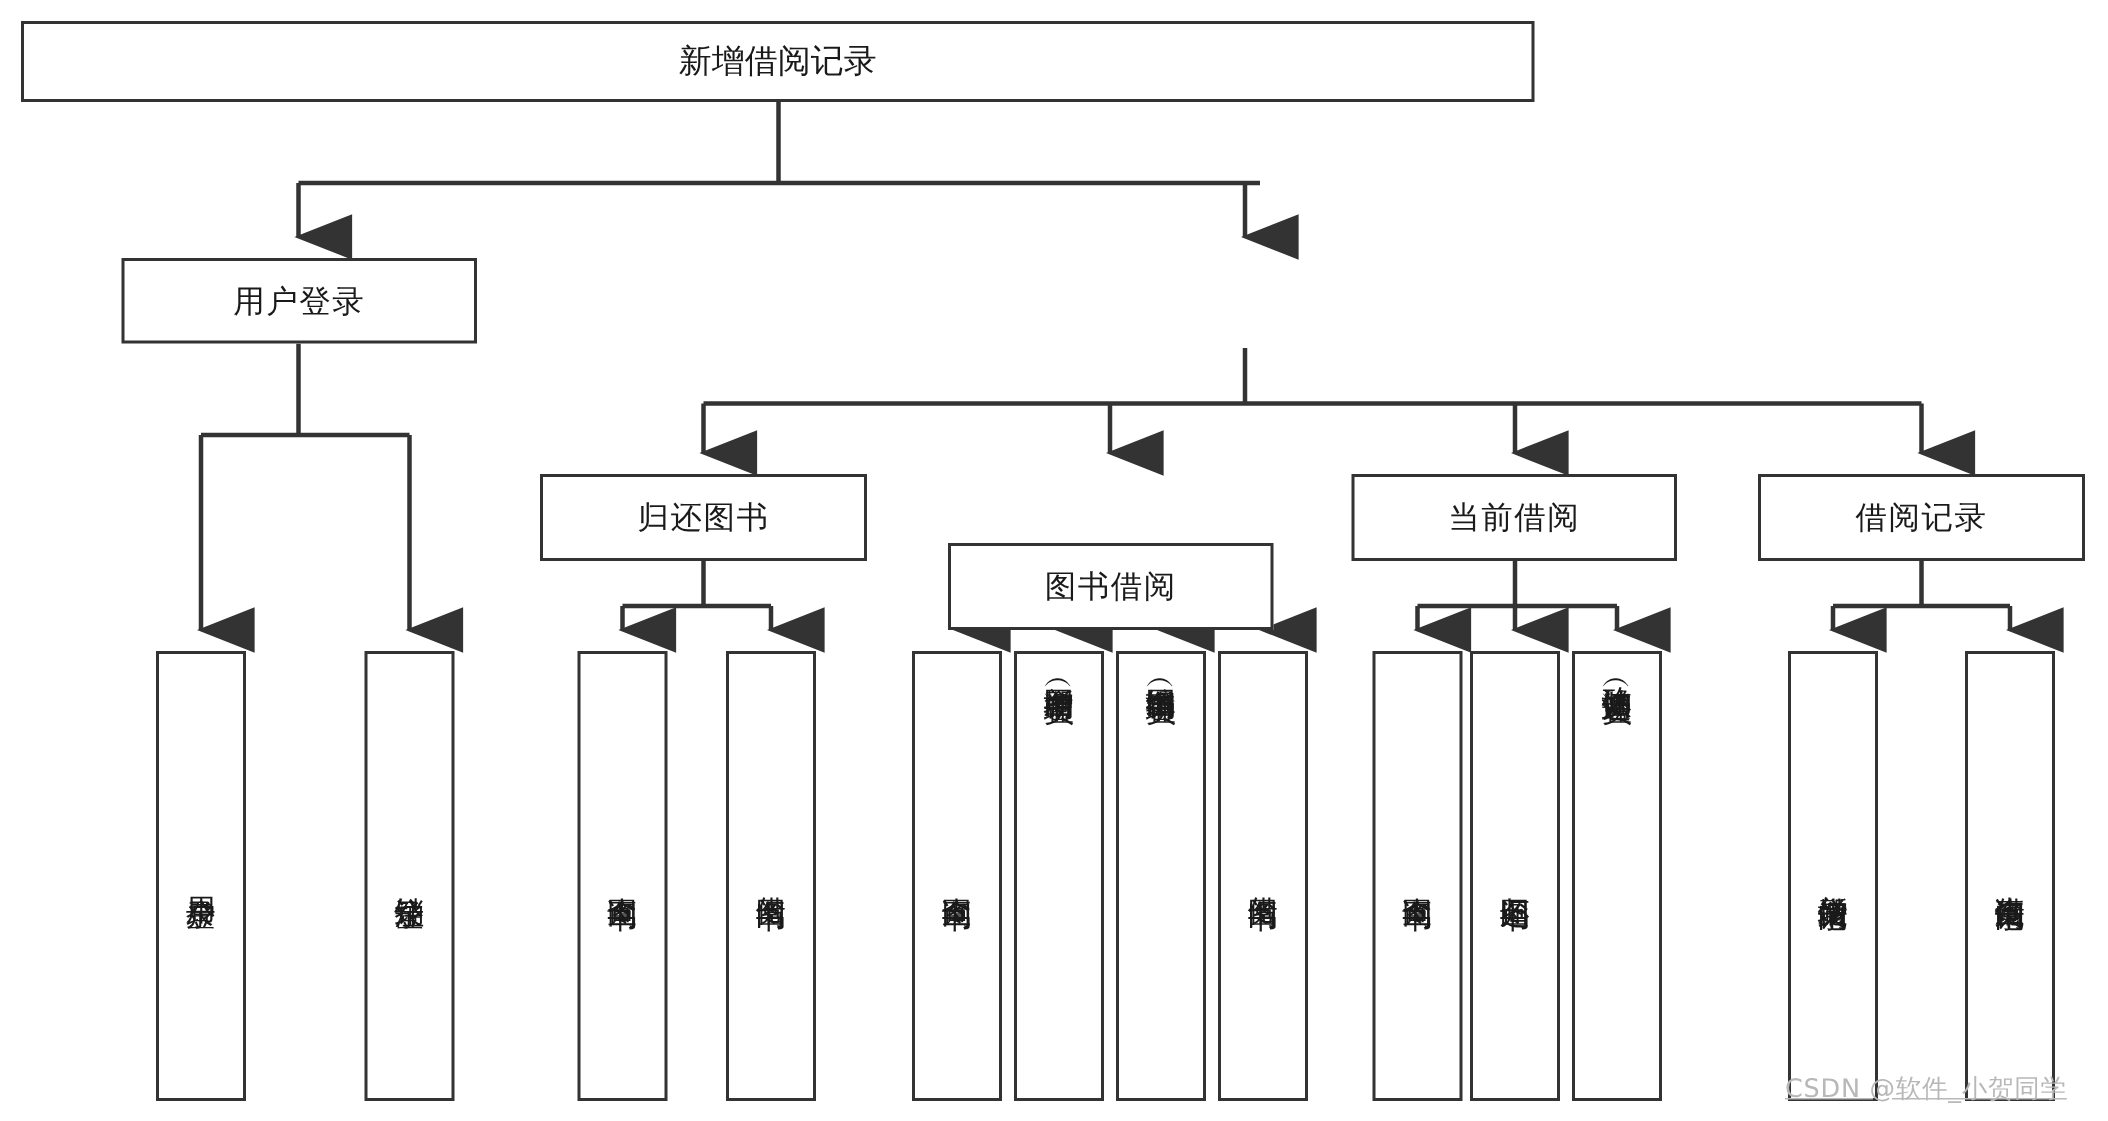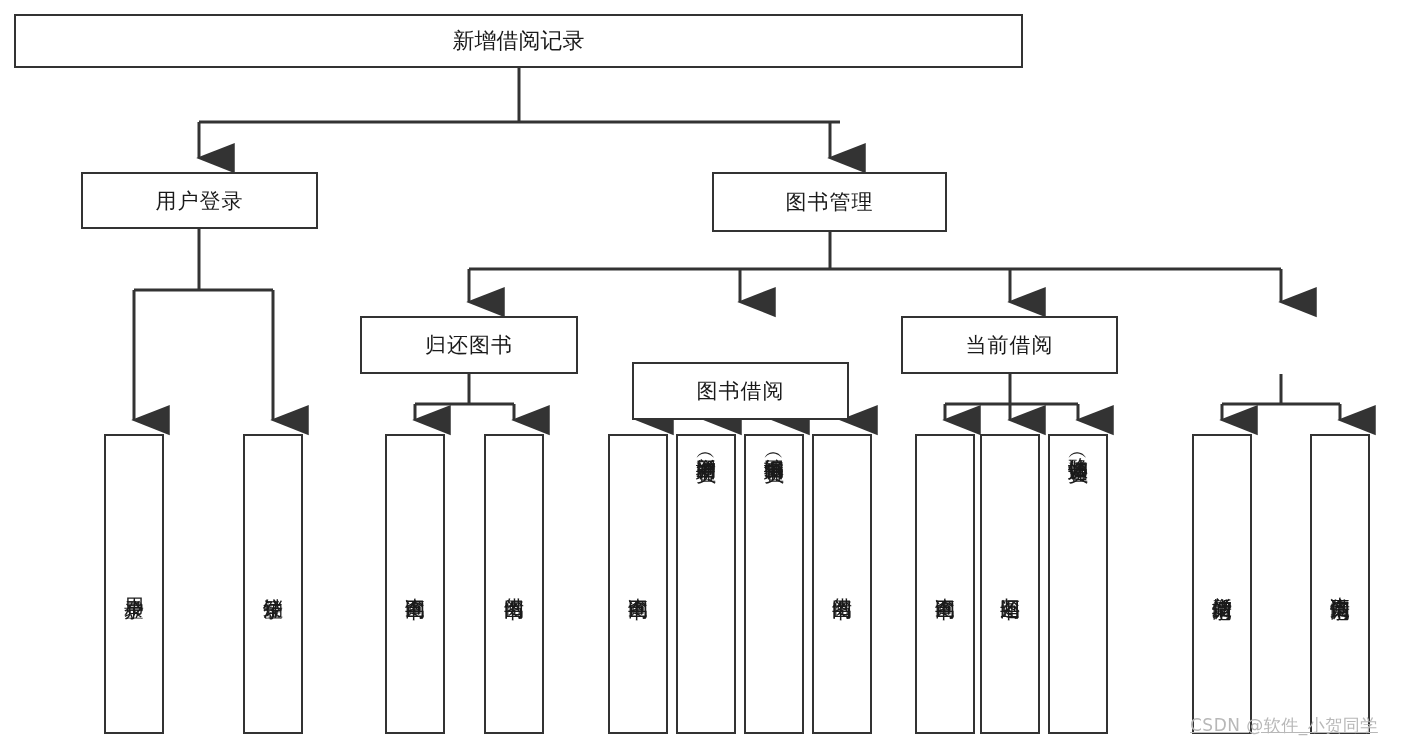--- a/index.html
+++ b/index.html
@@ -124,32 +124,32 @@
     </g>
   </svg>
 
   <div class="node root" style="left:14px; top:14px; width:1009px; height:54px;">
     <span>新增借阅记录</span>
   </div>
 
   <div class="node horizontal" style="left:81px; top:172px; width:237px; height:57px;">
     <span>用户登录</span>
   </div>
-  <div class="node horizontal" style="left:712px; top:172px; width:235px; height:60px;">
-    <span>图书管理</span>
-  </div>
 
   <div class="node horizontal" style="left:360px; top:316px; width:218px; height:58px;">
     <span>归还图书</span>
   </div>
   <div class="node horizontal" style="left:632px; top:316px; width:217px; height:58px;margin-top:46px;">
     <span>图书借阅</span>
   </div>
   <div class="node horizontal" style="left:901px; top:316px; width:217px; height:58px;justify-content:center;">
     <span>当前借阅</span>
+  </div>
+  <div class="node horizontal" style="left:1172px; top:316px; width:218px; height:58px;">
+    <span>借阅记录</span>
   </div>
 
   <div class="node leaf leaf-mid" style="left:104px; top:434px; width:60px; height:300px;">
     <span class="vtext">用户登录</span>
   </div>
   <div class="node leaf leaf-mid" style="left:243px; top:434px; width:60px; height:300px;">
     <span class="vtext">注销登录</span>
   </div>
 
   <div class="node leaf leaf-mid" style="left:385px; top:434px; width:60px; height:300px;">

